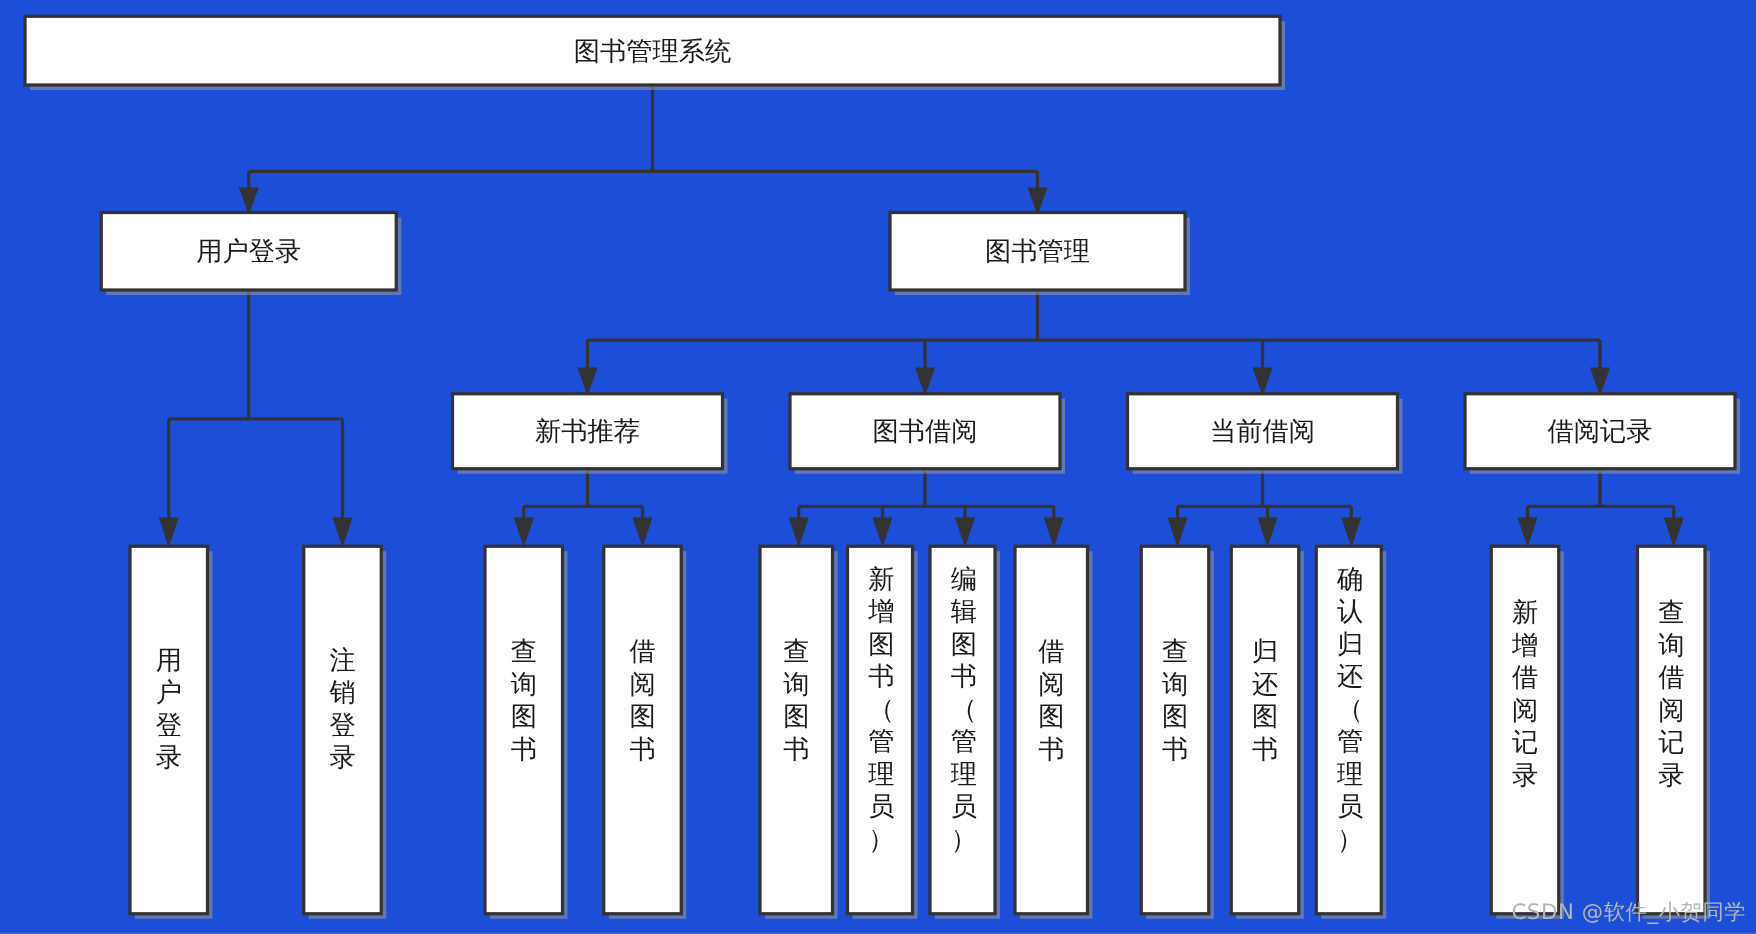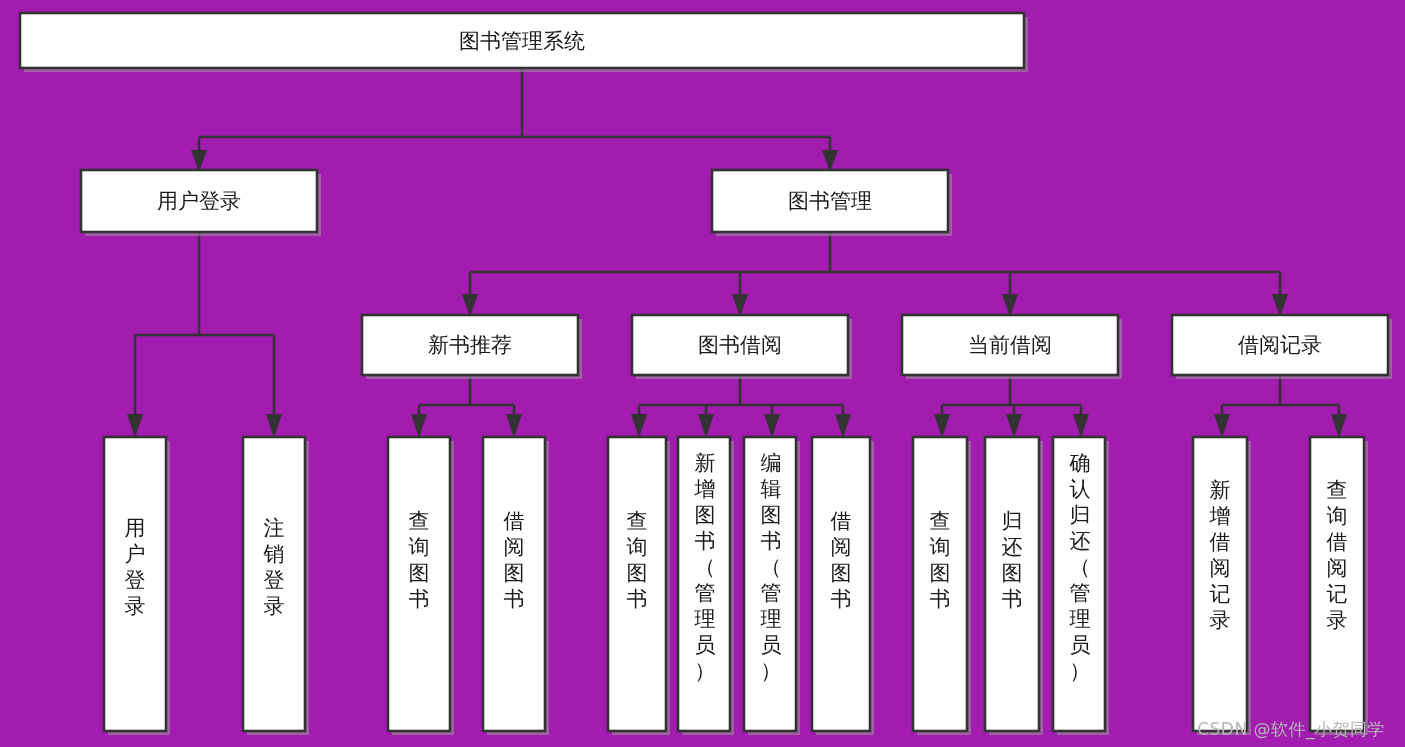--- a/index.html
+++ b/index.html
@@ -11,21 +11,21 @@
   body {
     width: 1405px;
     height: 747px;
     overflow: hidden;
     font-family: "DejaVu Sans", "Liberation Sans", sans-serif;
   }
   #diagram-root {
     position: relative;
     width: 1405px;
     height: 747px;
-    background: #a21caf;
+    background: #1d4ed8;
   }
   svg.diagram-svg {
     position: absolute;
     left: 0;
     top: 0;
     width: 1405px;
     height: 747px;
     display: block;
   }
   .node-box {
@@ -56,21 +56,21 @@
     dominant-baseline: middle;
   }
   .node-label-v text {
     fill: #1a1a1a;
     font-family: "DejaVu Sans", "Liberation Sans", sans-serif;
     font-size: 21px;
     text-anchor: middle;
   }
   .watermark {
     position: absolute;
-    right: 20px;
+    right: 8px;
     bottom: 6px;
     color: #b5b5b5;
     font-size: 17px;
     font-family: "DejaVu Sans", "Liberation Sans", sans-serif;
     letter-spacing: 0.5px;
     white-space: nowrap;
     pointer-events: none;
   }
 </style>
 </head>

